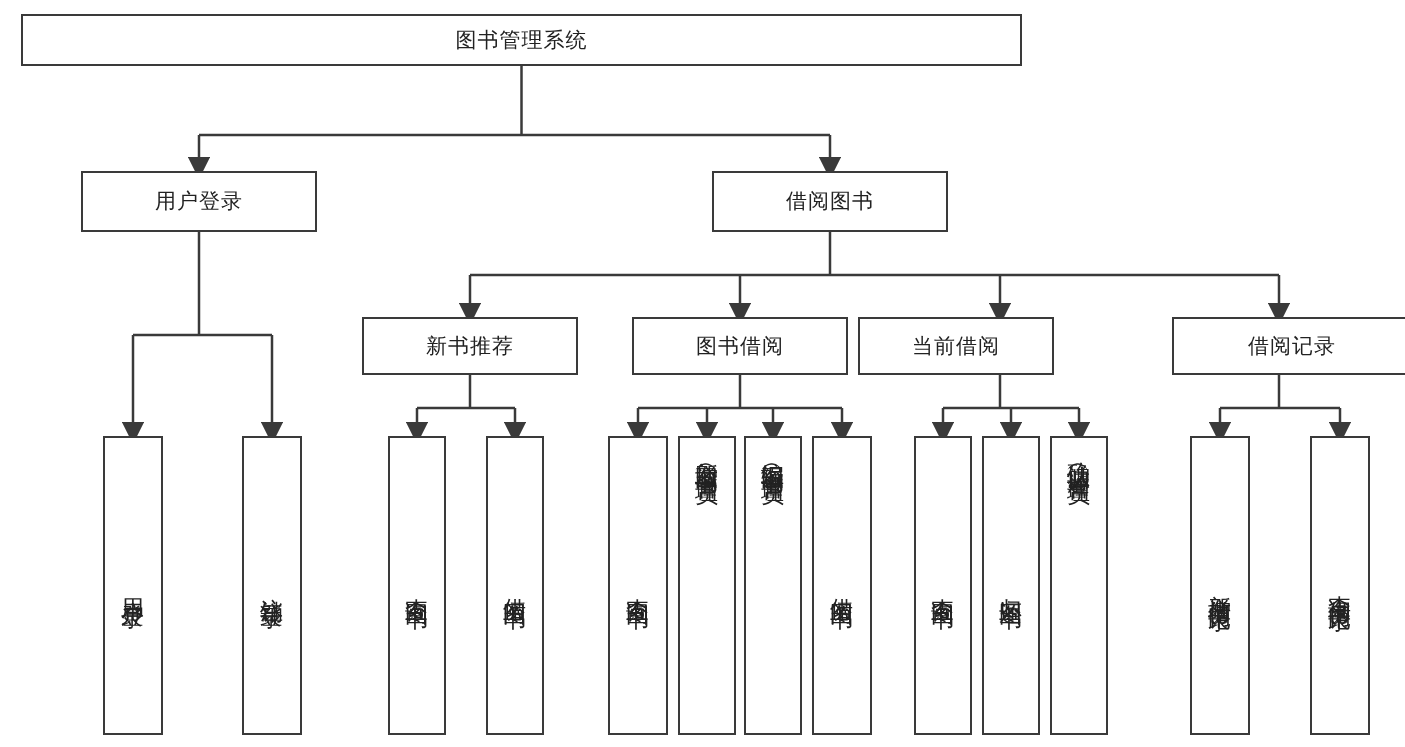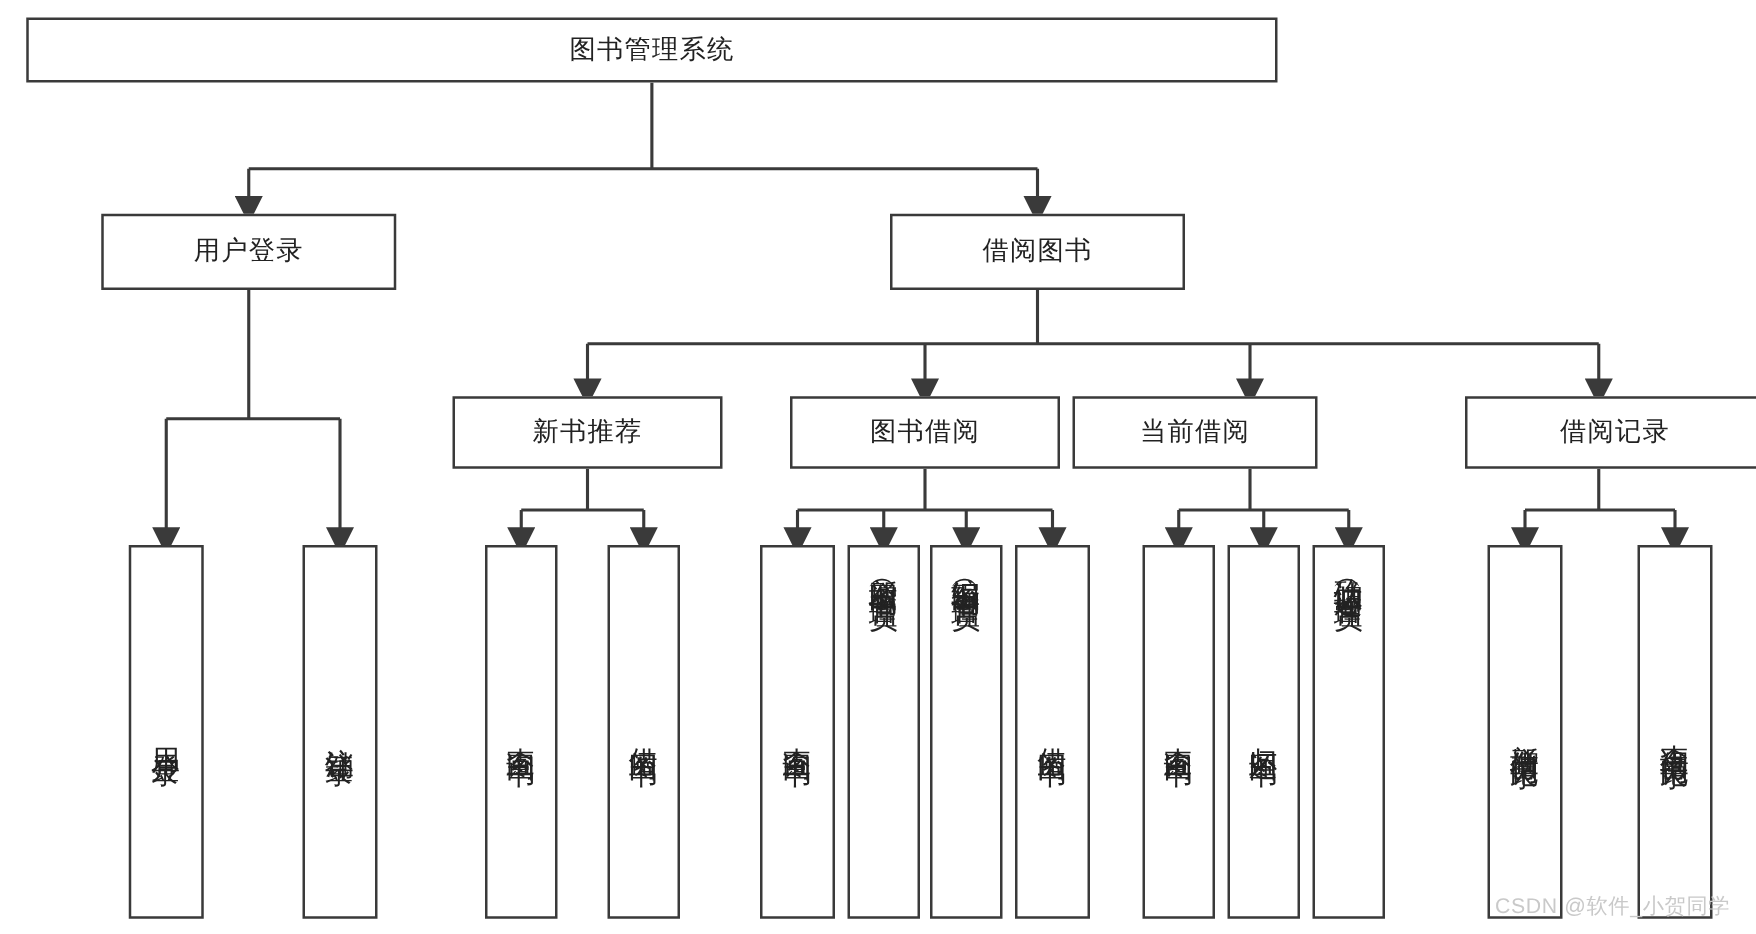--- a/index.html
+++ b/index.html
@@ -121,14 +121,13 @@
       <div class="node vert" style="left: 1050px; top: 436px; width: 58px; height: 299px;">
         <span class="lbl">确认归还（管理员）</span>
       </div>
       <div class="node vert mid" style="left: 1190px; top: 436px; width: 60px; height: 299px;">
         <span class="lbl">新增借阅记录</span>
       </div>
       <div class="node vert mid" style="left: 1310px; top: 436px; width: 60px; height: 299px;">
         <span class="lbl">查询借阅记录</span>
       </div>
     </div>
-  <div class="watermark" style="left:1196px; top:713px;">CSDN @软件_小贺同学</div>
 </div>
 
 </body></html>

